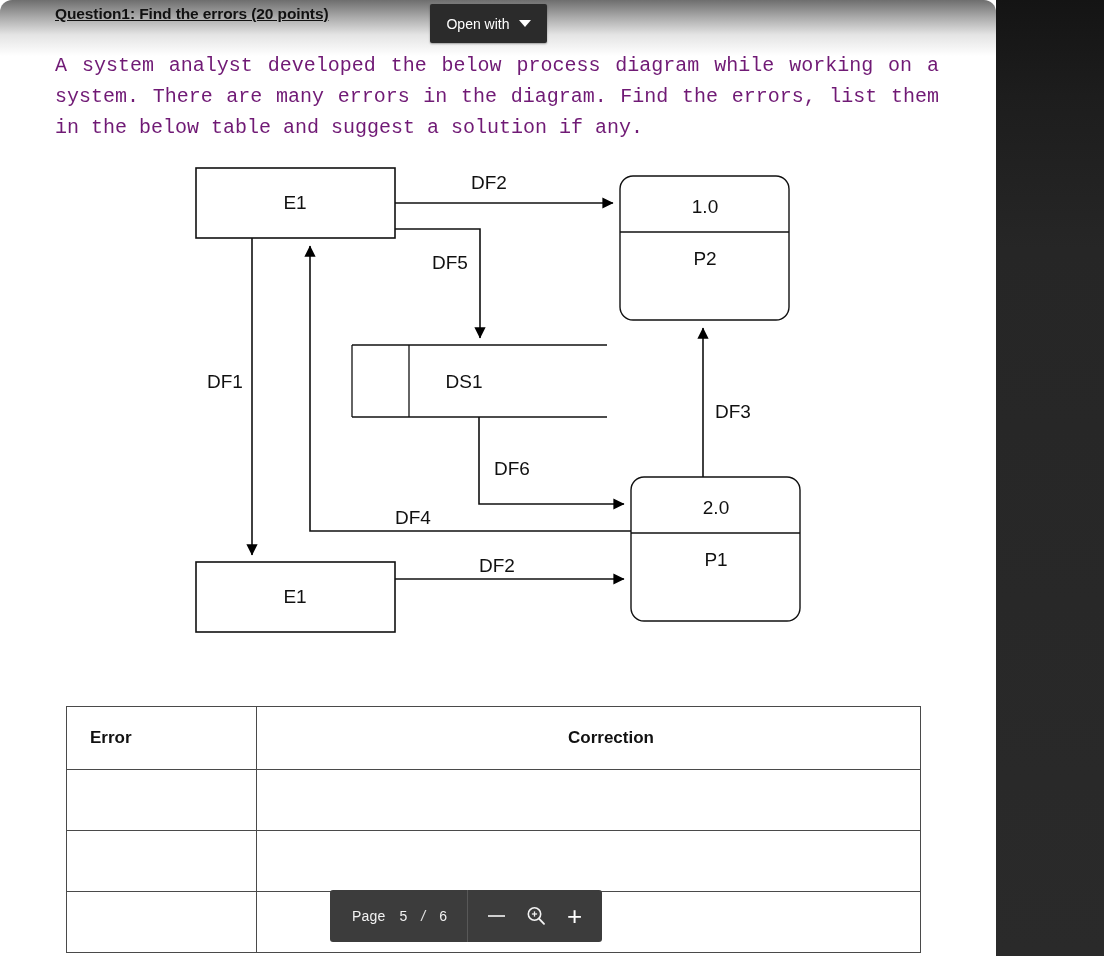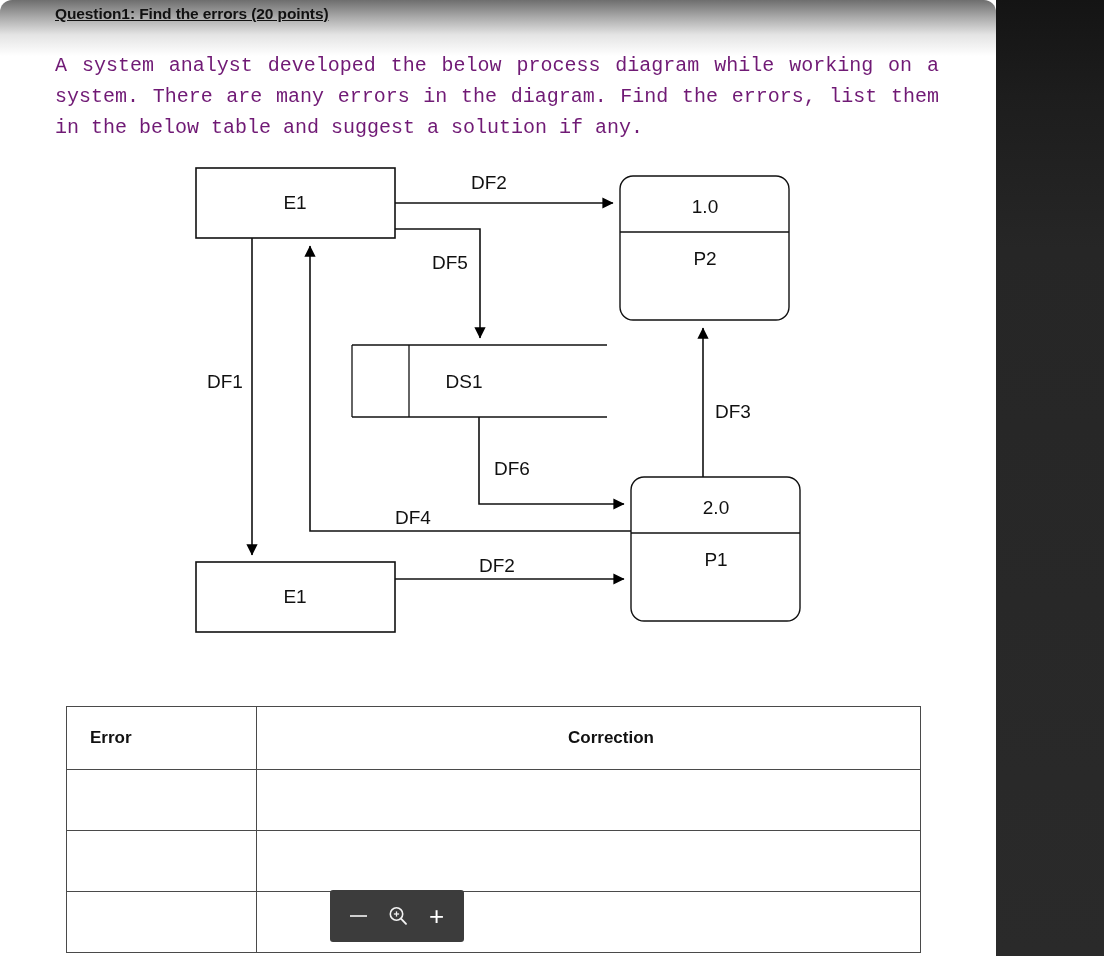--- a/index.html
+++ b/index.html
@@ -309,22 +309,32 @@
       </tr>
       <tr>
         <td class="cell-error"></td>
         <td class="cell-correction"></td>
       </tr>
     </tbody>
   </table>
 
   <div id="top-shade"></div>
 
+  <div id="open-with">
+    <span class="ow-label">Open with</span>
+    <span class="caret-down"></span>
+  </div>
 
   <div id="page-toolbar">
+    <div id="page-group">
+      <span class="pg-word">Page</span>
+      <span class="pg-num">5</span>
+      <span class="pg-sep">/</span>
+      <span class="pg-num">6</span>
+    </div>
     <div id="zoom-group">
       <button class="tb-btn">
         <span class="minus-glyph"></span>
       </button>
       <button class="tb-btn">
         <svg width="22" height="22" viewBox="0 0 22 22">
           <circle cx="9.5" cy="9" r="6.2" fill="none" stroke="#f2f2f2" stroke-width="1.6"></circle>
           <line x1="9.5" y1="6.4" x2="9.5" y2="11.6" stroke="#f2f2f2" stroke-width="1.3"></line>
           <line x1="6.9" y1="9" x2="12.1" y2="9" stroke="#f2f2f2" stroke-width="1.3"></line>
           <line x1="14" y1="13.6" x2="19" y2="18.8" stroke="#f2f2f2" stroke-width="1.9" stroke-linecap="round"></line>

